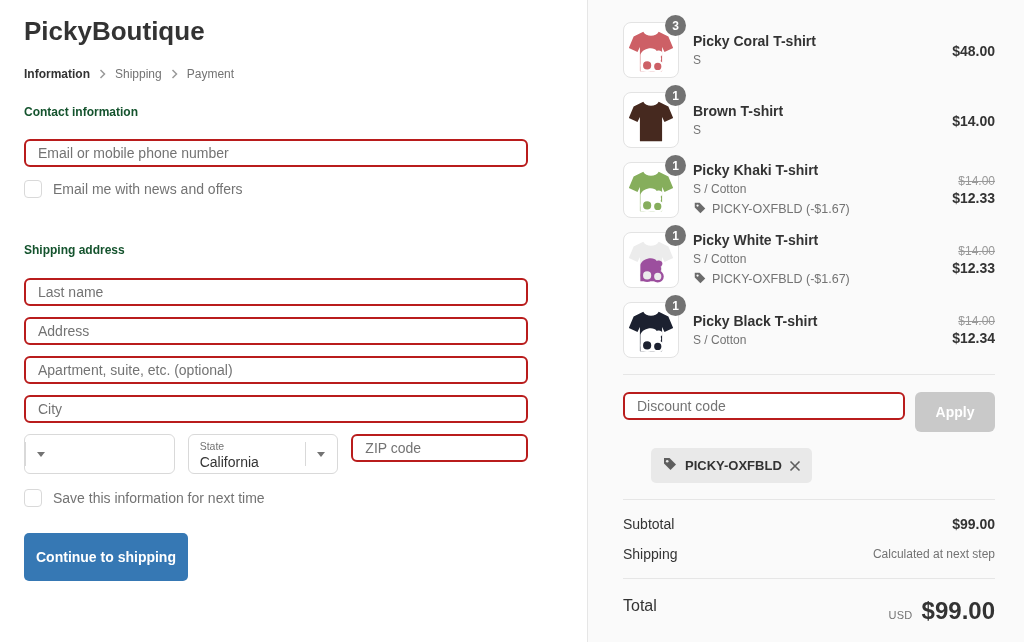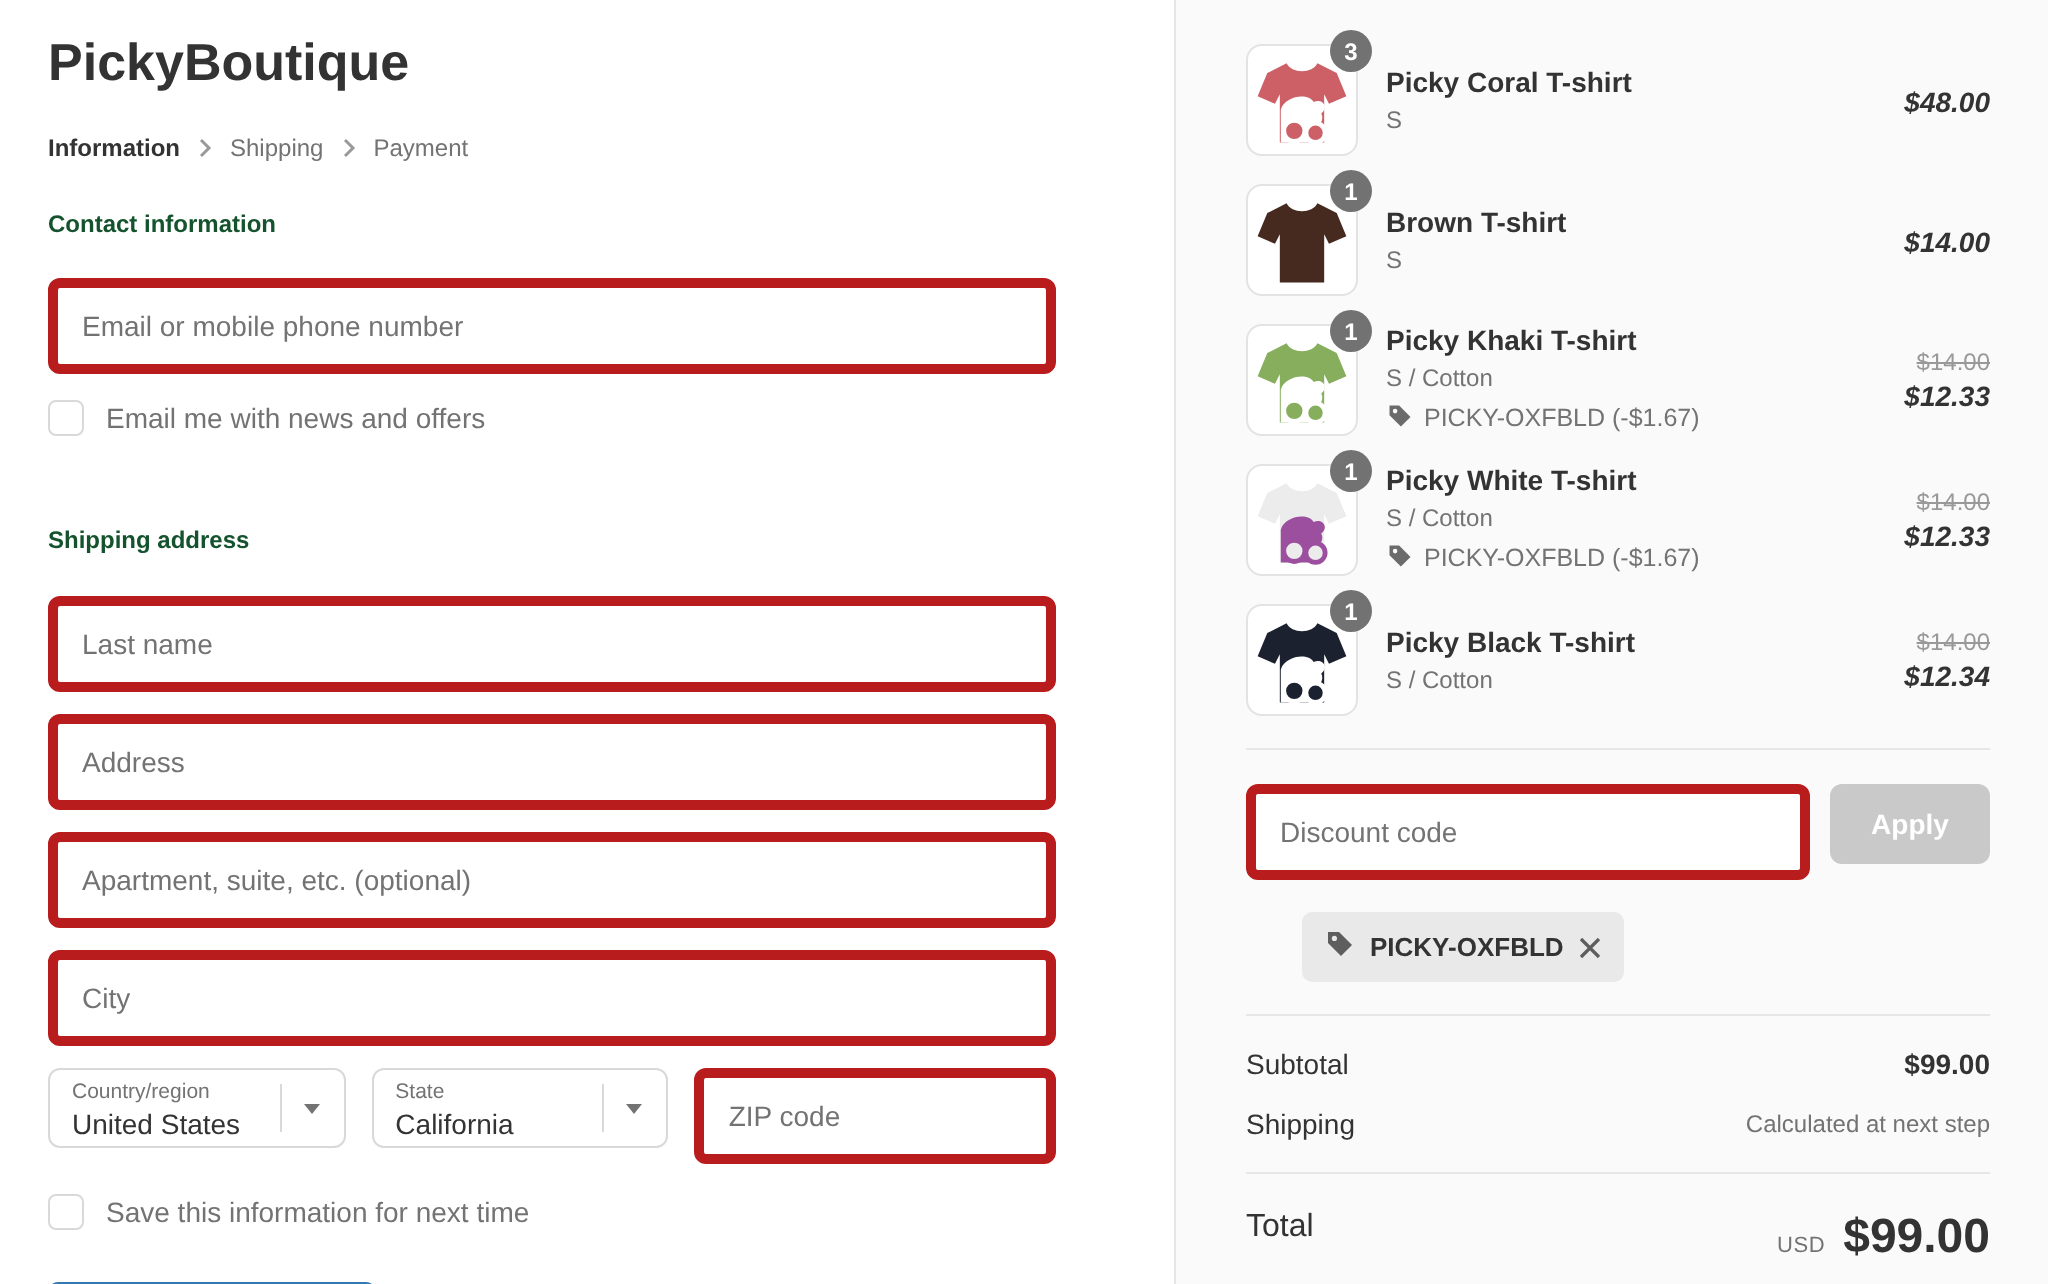--- a/index.html
+++ b/index.html
@@ -18,22 +18,22 @@
     padding: 16px 59px 0 24px;
     background: #fff;
   }
   .store-title { font-size: 26px; font-weight: 600; color: #333; margin-bottom: 20px; }
   .breadcrumb { display: flex; align-items: center; gap: 9px; font-size: 12px; color: #737373; margin-bottom: 24px; }
   .breadcrumb .crumb-active { color: #333; font-weight: 700; }
   .crumb-chevron { display: inline-flex; align-items: center; }
   .section-heading { font-size: 12px; font-weight: 600; color: #14532d; }
   .contact-section .section-heading { margin-bottom: 20px; }
   input[type="text"] {
-    width: 100%; height: 48px;
-    border: 5px solid #b91c1c; border-radius: 6px;
+    width: 100%; height: 28px;
+    border: 2px solid #b91c1c; border-radius: 6px;
     padding: 0 12px; font-size: 14px; color: #333; background: #fff;
     font-family: "Liberation Sans", sans-serif;
     outline: none;
   }
   input::placeholder { color: #737373; opacity: 1; }
   .email-input { border: 2px solid #4a87c8; }
   .checkbox-row { display: flex; align-items: center; gap: 11px; font-size: 14px; color: #737373; }
   .checkbox {
     width: 18px; height: 18px; flex-shrink: 0;
     border: 1px solid #d9d9d9; border-radius: 4px; background: #fff;
@@ -83,21 +83,21 @@
     width: 21px; height: 21px; border-radius: 50%;
     background: #727272; color: #fff; font-size: 12px; font-weight: 600;
     display: flex; align-items: center; justify-content: center;
   }
   .item-info { margin-left: 14px; padding-right: 8px; min-width: 0; }
   .item-title { font-size: 14px; font-weight: 600; color: #333; line-height: 1.2; }
   .item-variant { font-size: 12px; color: #737373; margin-top: 3px; }
   .item-discount { display: flex; align-items: center; gap: 5px; font-size: 12.5px; color: #737373; margin-top: 5px; }
   .item-price { margin-left: auto; text-align: right; flex-shrink: 0; }
   .compare-price { font-size: 12px; color: #999; text-decoration: line-through; }
-  .current-price { font-size: 14px; font-weight: 600; color: #333; margin-top: 2px; font-style: italic; }
+  .current-price { font-size: 14px; font-weight: 600; color: #333; margin-top: 2px; }
   .rule { border: none; border-top: 1px solid #e6e6e6; margin: 16px 0; }
   .discount-row { display: flex; gap: 10px; margin-top: 17px; }
   .discount-input { flex: 1; background: #fff; }
   .apply-btn {
     width: 80px; height: 40px; flex-shrink: 0;
     background: #c9c9c9; color: #fff; font-size: 14px; font-weight: 700;
     border: none; border-radius: 6px; cursor: default;
     font-family: "Liberation Sans", sans-serif;
   }
   .chip-row { margin-top: 16px; margin-left: 28px; }
@@ -160,24 +160,20 @@
       <input type="text" placeholder="Address" style="">
     </div>
     <div class="field-row">
       <input type="text" placeholder="Apartment, suite, etc. (optional)" style="">
     </div>
     <div class="field-row">
       <input type="text" placeholder="City" style="">
     </div>
     <div class="field-row">
       <div class="select-box">
-        <div class="select-text">
-          <div class="select-label">Country/region</div>
-          <div class="select-value">United States</div>
-        </div>
         <div class="select-arrow-zone">
           <span class="select-divider"></span>
           <span class="select-caret"></span>
         </div>
       </div>
       <div class="select-box">
         <div class="select-text">
           <div class="select-label">State</div>
           <div class="select-value">California</div>
         </div>

